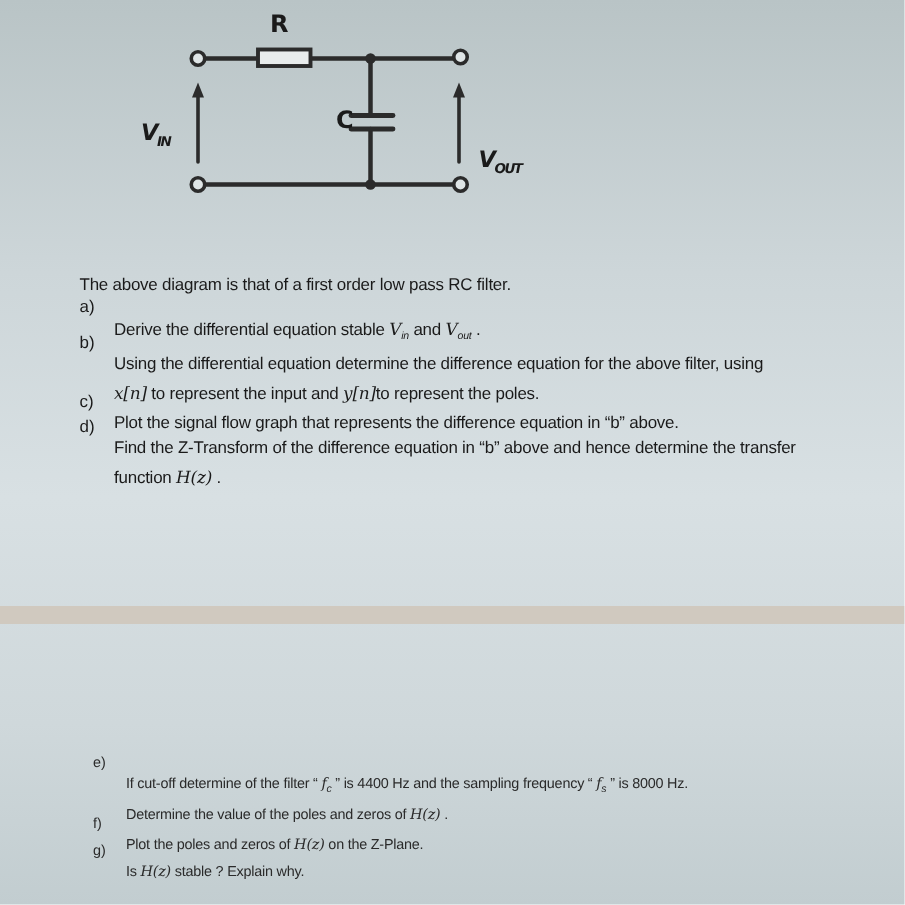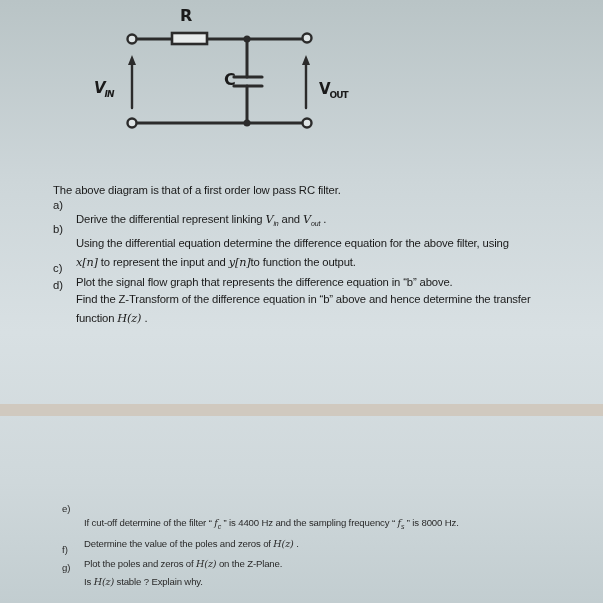--- a/index.html
+++ b/index.html
@@ -8,21 +8,21 @@
     background: linear-gradient(180deg, #b9c4c6 0%, #cdd6d9 30%, #d8e0e3 55%, #cfd8db 80%, #c2cdd0 100%);
     font-family: "Liberation Sans", "DejaVu Sans", sans-serif;
     color:#1c1c1c;
   }
   .circuit { position:absolute; left:0; top:0; width:603px; height:150px; }
   .lbl { position:absolute; font-weight:bold; color:#1a1a1a; font-family:"DejaVu Sans", sans-serif; }
   .lbl-r { left:180px; top:6px; font-size:16px; }
   .lbl-c { left:224px; top:70px; font-size:16px; }
   .lbl-vin { left:94px; top:79px; font-size:15px; font-style:italic; letter-spacing:-1px; }
   .lbl-vin sub, .lbl-vout sub { font-size:9px; }
-  .lbl-vout { left:319px; top:80px; font-size:15px; letter-spacing:-1px; }
+  .lbl-vout { left:319px; top:97px; font-size:15px; font-style:italic; letter-spacing:-1px; }
 
   .txt { position:absolute; font-size:11.3px; white-space:nowrap; color:#1a1a1a; letter-spacing:-0.15px;margin-top:14px; }
   .lab { position:absolute; font-size:11.3px; white-space:nowrap; color:#1a1a1a; }
   .m { font-family:"DejaVu Serif", serif; font-style:italic; }
   .sub { font-size:7px; vertical-align:-3px; font-style:italic; }
 
   .band {
     position:absolute; left:0; top:404px; width:603px; height:12px;
     background:#cfc7bb; opacity:0.9;
   }
@@ -70,27 +70,27 @@
   <span class="lbl lbl-vin"><span>V</span><sub>IN</sub></span>
   <span class="lbl lbl-vout"><span>V</span><sub>OUT</sub></span>
 </div>
 
 <div class="txt" style="left:53px; top:170px;">The above diagram is that of a first order low pass RC filter.</div>
 
 <div>
 
   <span class="lab" style="left:53px; top:199px;">a)</span>
   <div class="txt" style="left:76px; top:199px;">
-    <span>Derive the differential represent linking </span><span class="m">V</span><span class="sub">in</span><span> and </span><span class="m">V</span><span class="sub">out</span><span> .</span>
+    <span>Derive the differential equation stable </span><span class="m">V</span><span class="sub">in</span><span> and </span><span class="m">V</span><span class="sub">out</span><span> .</span>
   </div>
 
   <span class="lab" style="left:53px; top:223px;">b)</span>
   <div class="txt" style="left:76px; top:223px;">Using the differential equation determine the difference equation for the above filter, using</div>
   <div class="txt" style="left:76px; top:242px;">
-    <span class="m">x[n]</span><span> to represent the input and </span><span class="m">y[n]</span><span>to function the output.</span>
+    <span class="m">x[n]</span><span> to represent the input and </span><span class="m">y[n]</span><span>to represent the poles.</span>
   </div>
 
   <span class="lab" style="left:53px; top:262px;">c)</span>
   <div class="txt" style="left:76px; top:262px;">Plot the signal flow graph that represents the difference equation in “b” above.</div>
 
   <span class="lab" style="left:53px; top:279px;">d)</span>
   <div class="txt" style="left:76px; top:279px;">Find the Z-Transform of the difference equation in “b” above and hence determine the transfer</div>
   <div class="txt" style="left:76px; top:298px;">
     <span>function </span><span class="m">H(z)</span><span> .</span>
   </div>

